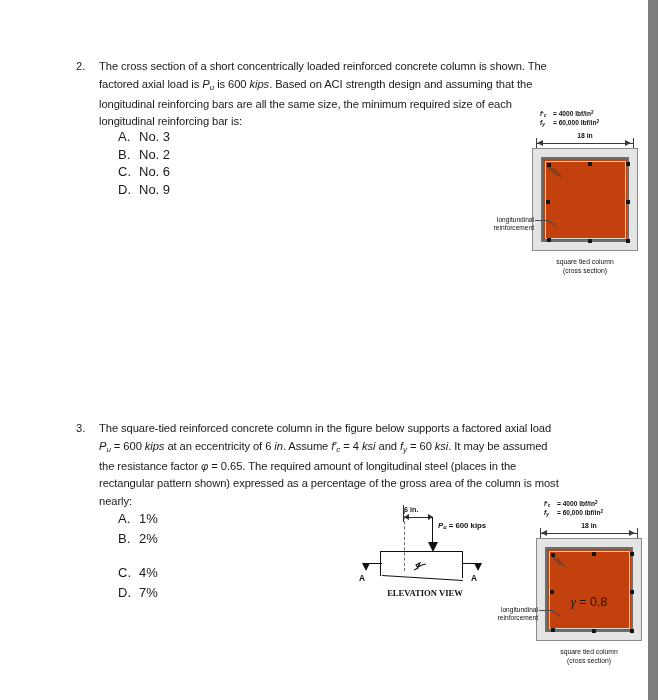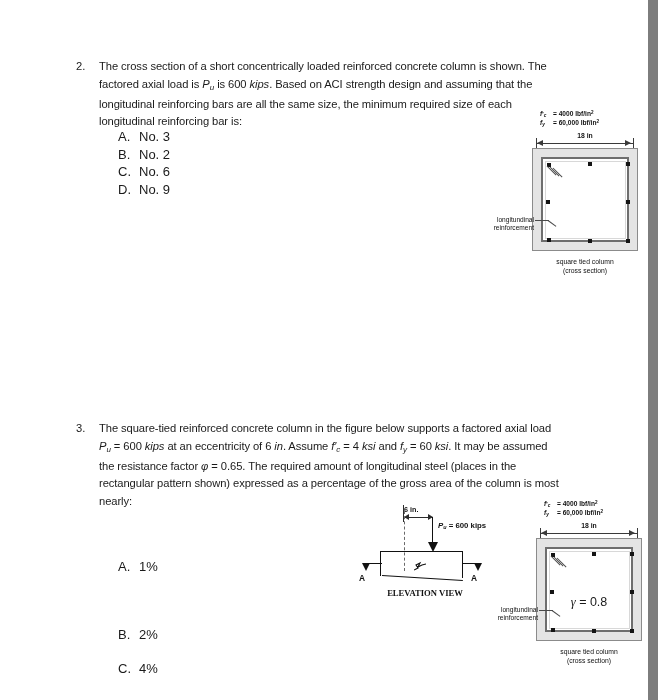--- a/index.html
+++ b/index.html
@@ -93,21 +93,21 @@
   #choices-2 { top: 70px; }
   #choices-3 { top: 89px; }
 
   .choice {
     position: relative;
     height: 17.5px;
     font-size: 13px;
     line-height: 17.5px;
     white-space: nowrap;
   }
-  #choices-3 .choice { height: 20px; line-height: 20px; margin-top: 48px; }
+  #choices-3 .choice { height: 20px; line-height: 20px; }
   #choices-3 .choice.gap { margin-top: 14px; }
 
   .choice-letter {
     display: inline-block;
     width: 21px;
   }
   .choice-text {
     display: inline-block;
   }
 
@@ -201,21 +201,21 @@
     background: #e4e4e4;
     border: 1px solid #8b8b8b;
     box-sizing: border-box;
   }
   .col-inner {
     position: absolute;
     left: 8px;
     top: 8px;
     right: 8px;
     bottom: 8px;
-    background: #ffffff;
+    background: #c2410c;
     border: 2.5px solid #6e6e6e;
     box-sizing: border-box;
   }
   .col-inner2 {
     position: absolute;
     left: 1.5px;
     top: 1.5px;
     right: 1.5px;
     bottom: 1.5px;
     border: 1px solid #d8d8d8;

